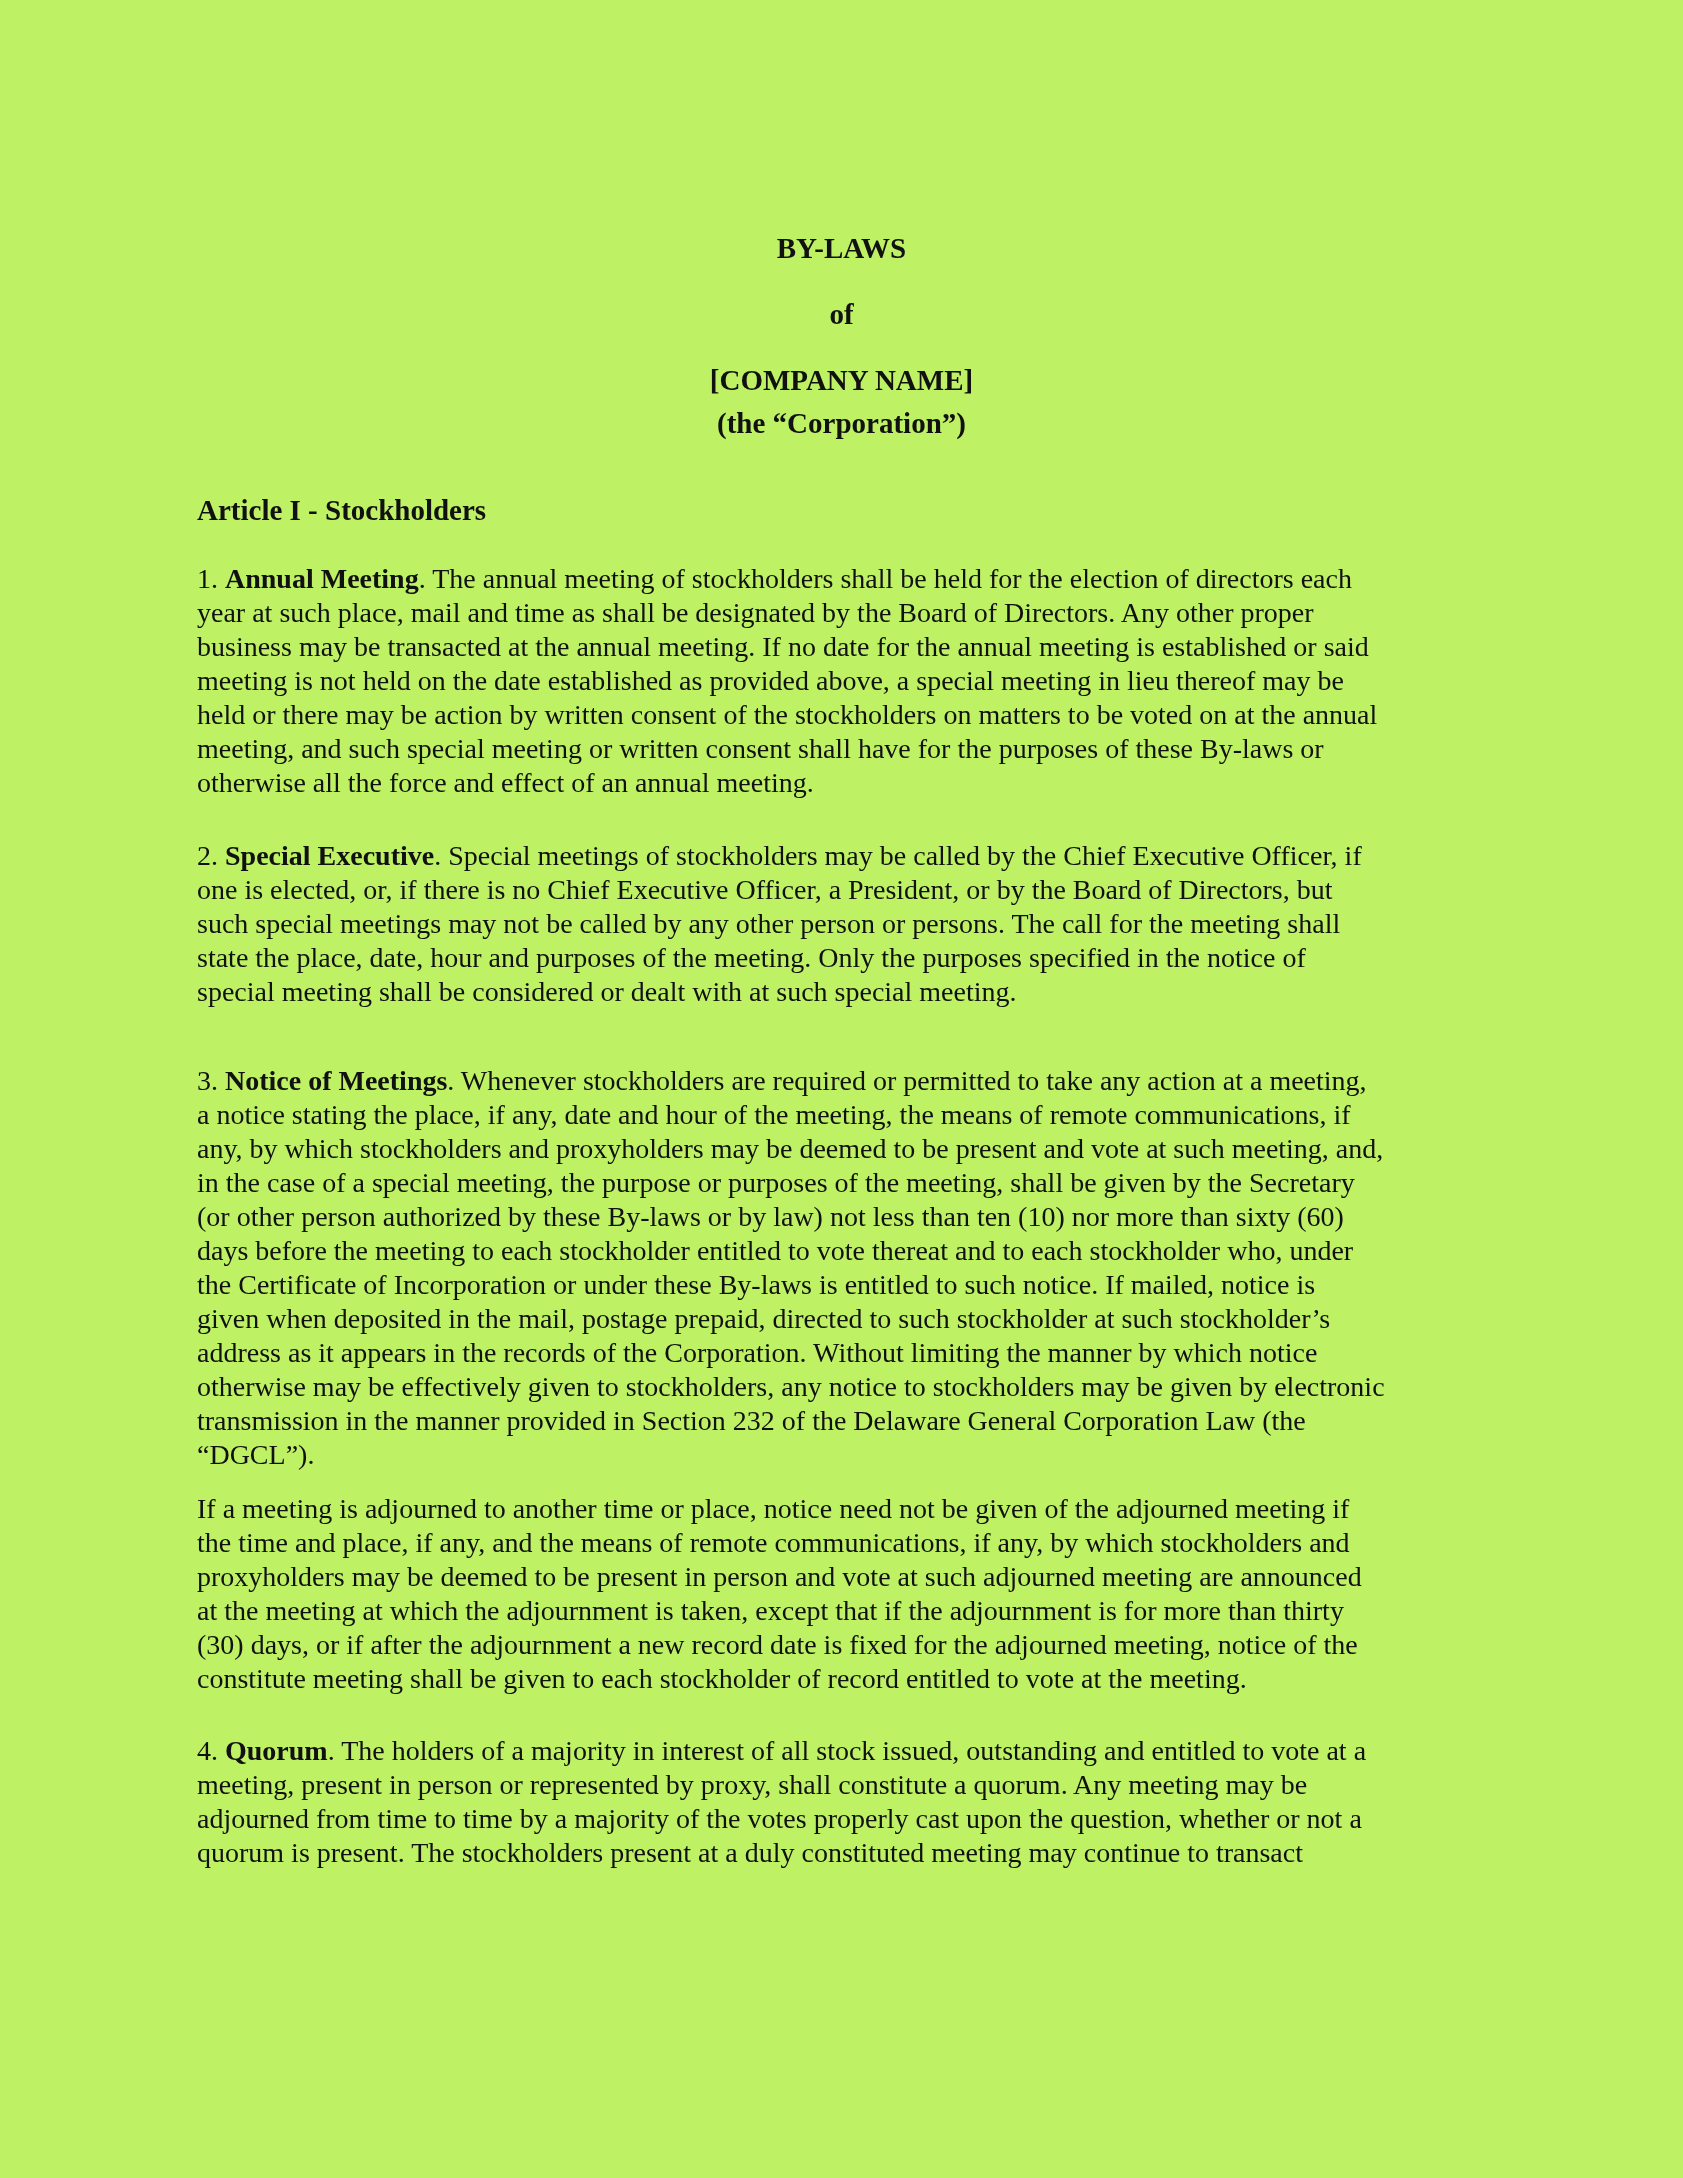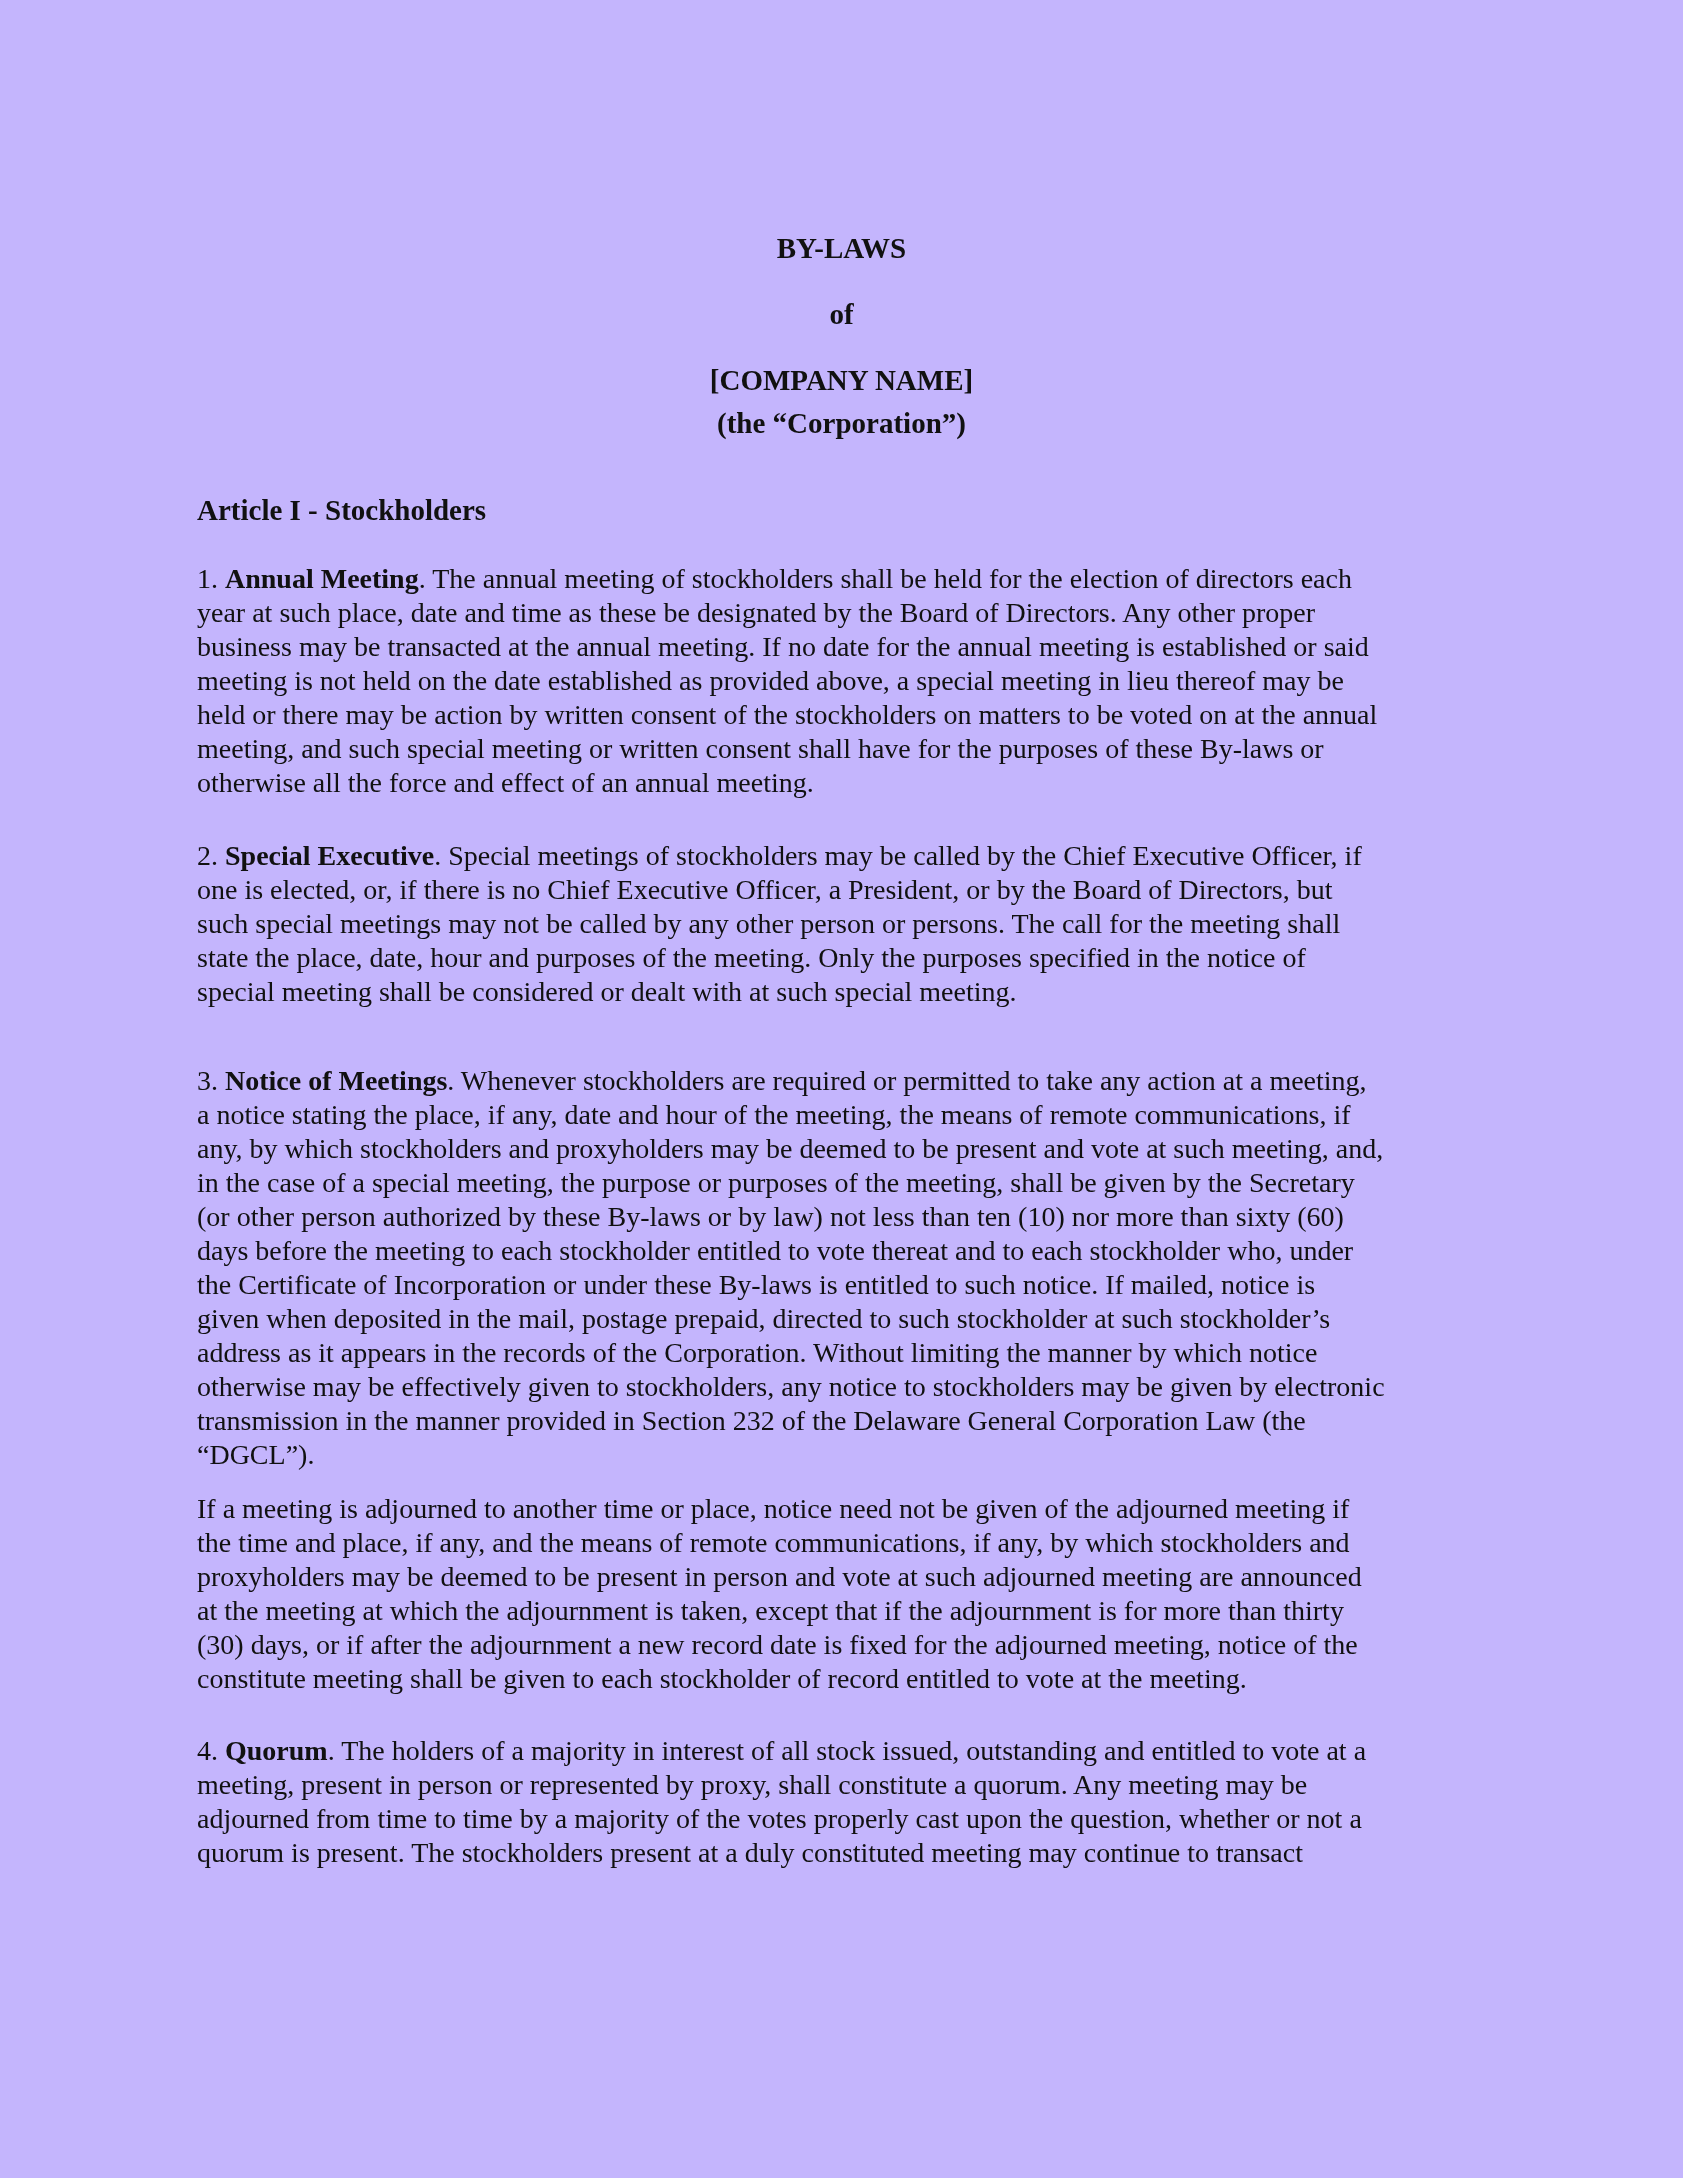--- a/index.html
+++ b/index.html
@@ -1,18 +1,18 @@
 <!DOCTYPE html>
 <html><head>
 <meta charset="utf-8">
 <style>
   html, body { margin: 0; padding: 0; background: #ffffff; }
   body { width: 1683px; height: 2178px; position: relative; overflow: hidden;
          font-family: "Liberation Serif", "DejaVu Serif", serif; color: #111111; }
-  .page { position: absolute; left: 0; top: 0; width: 1683px; height: 2178px; background: #c4b5fd; }
+  .page { position: absolute; left: 0; top: 0; width: 1683px; height: 2178px; background: #bef264; }
   .center-line { position: absolute; left: 0; width: 1683px; text-align: center;
                  font-weight: bold; font-size: 29px; line-height: 34px; white-space: nowrap; }
   .article-heading { position: absolute; left: 197px; top: 493px; font-weight: bold;
                      font-size: 29px; line-height: 34px; white-space: nowrap; }
   .para { position: absolute; left: 197px; width: 1287px; }
   .line { display: block; height: 34px; line-height: 34px; font-size: 28px;
           white-space: nowrap; }
   .line b { font-weight: bold; }
   .logo { position: absolute; left: 718px; top: 1978px; width: 248px; height: 109px; }
   .logo-top { position: absolute; left: 0; top: 0; width: 248px; text-align: center;
@@ -31,21 +31,21 @@
 
   <div class="center-line" style="top:231px;">BY-LAWS</div>
   <div class="center-line" style="top:297px;">of</div>
   <div class="center-line" style="top:363px;">[COMPANY NAME]</div>
   <div class="center-line" style="top:406px;">(the “Corporation”)</div>
 
   <div class="article-heading">Article I - Stockholders</div>
 
   <div class="para" style="top:562px;">
     <span class="line"><span>1.</span> <b>Annual Meeting</b><span>.  The annual meeting of stockholders shall be held for the election of directors each</span></span>
-    <span class="line">year at such place, date and time as these be designated by the Board of Directors.  Any other proper</span>
+    <span class="line">year at such place, mail and time as shall be designated by the Board of Directors.  Any other proper</span>
     <span class="line">business may be transacted at the annual meeting.  If no date for the annual meeting is established or said</span>
     <span class="line">meeting is not held on the date established as provided above, a special meeting in lieu thereof may be</span>
     <span class="line">held or there may be action by written consent of the stockholders on matters to be voted on at the annual</span>
     <span class="line">meeting, and such special meeting or written consent shall have for the purposes of these By-laws or</span>
     <span class="line">otherwise all the force and effect of an annual meeting.</span>
   </div>
 
   <div class="para" style="top:839px;">
     <span class="line"><span>2.</span> <b>Special Executive</b><span>.  Special meetings of stockholders may be called by the Chief Executive Officer, if</span></span>
     <span class="line">one is elected, or, if there is no Chief Executive Officer, a President, or by the Board of Directors, but</span>

